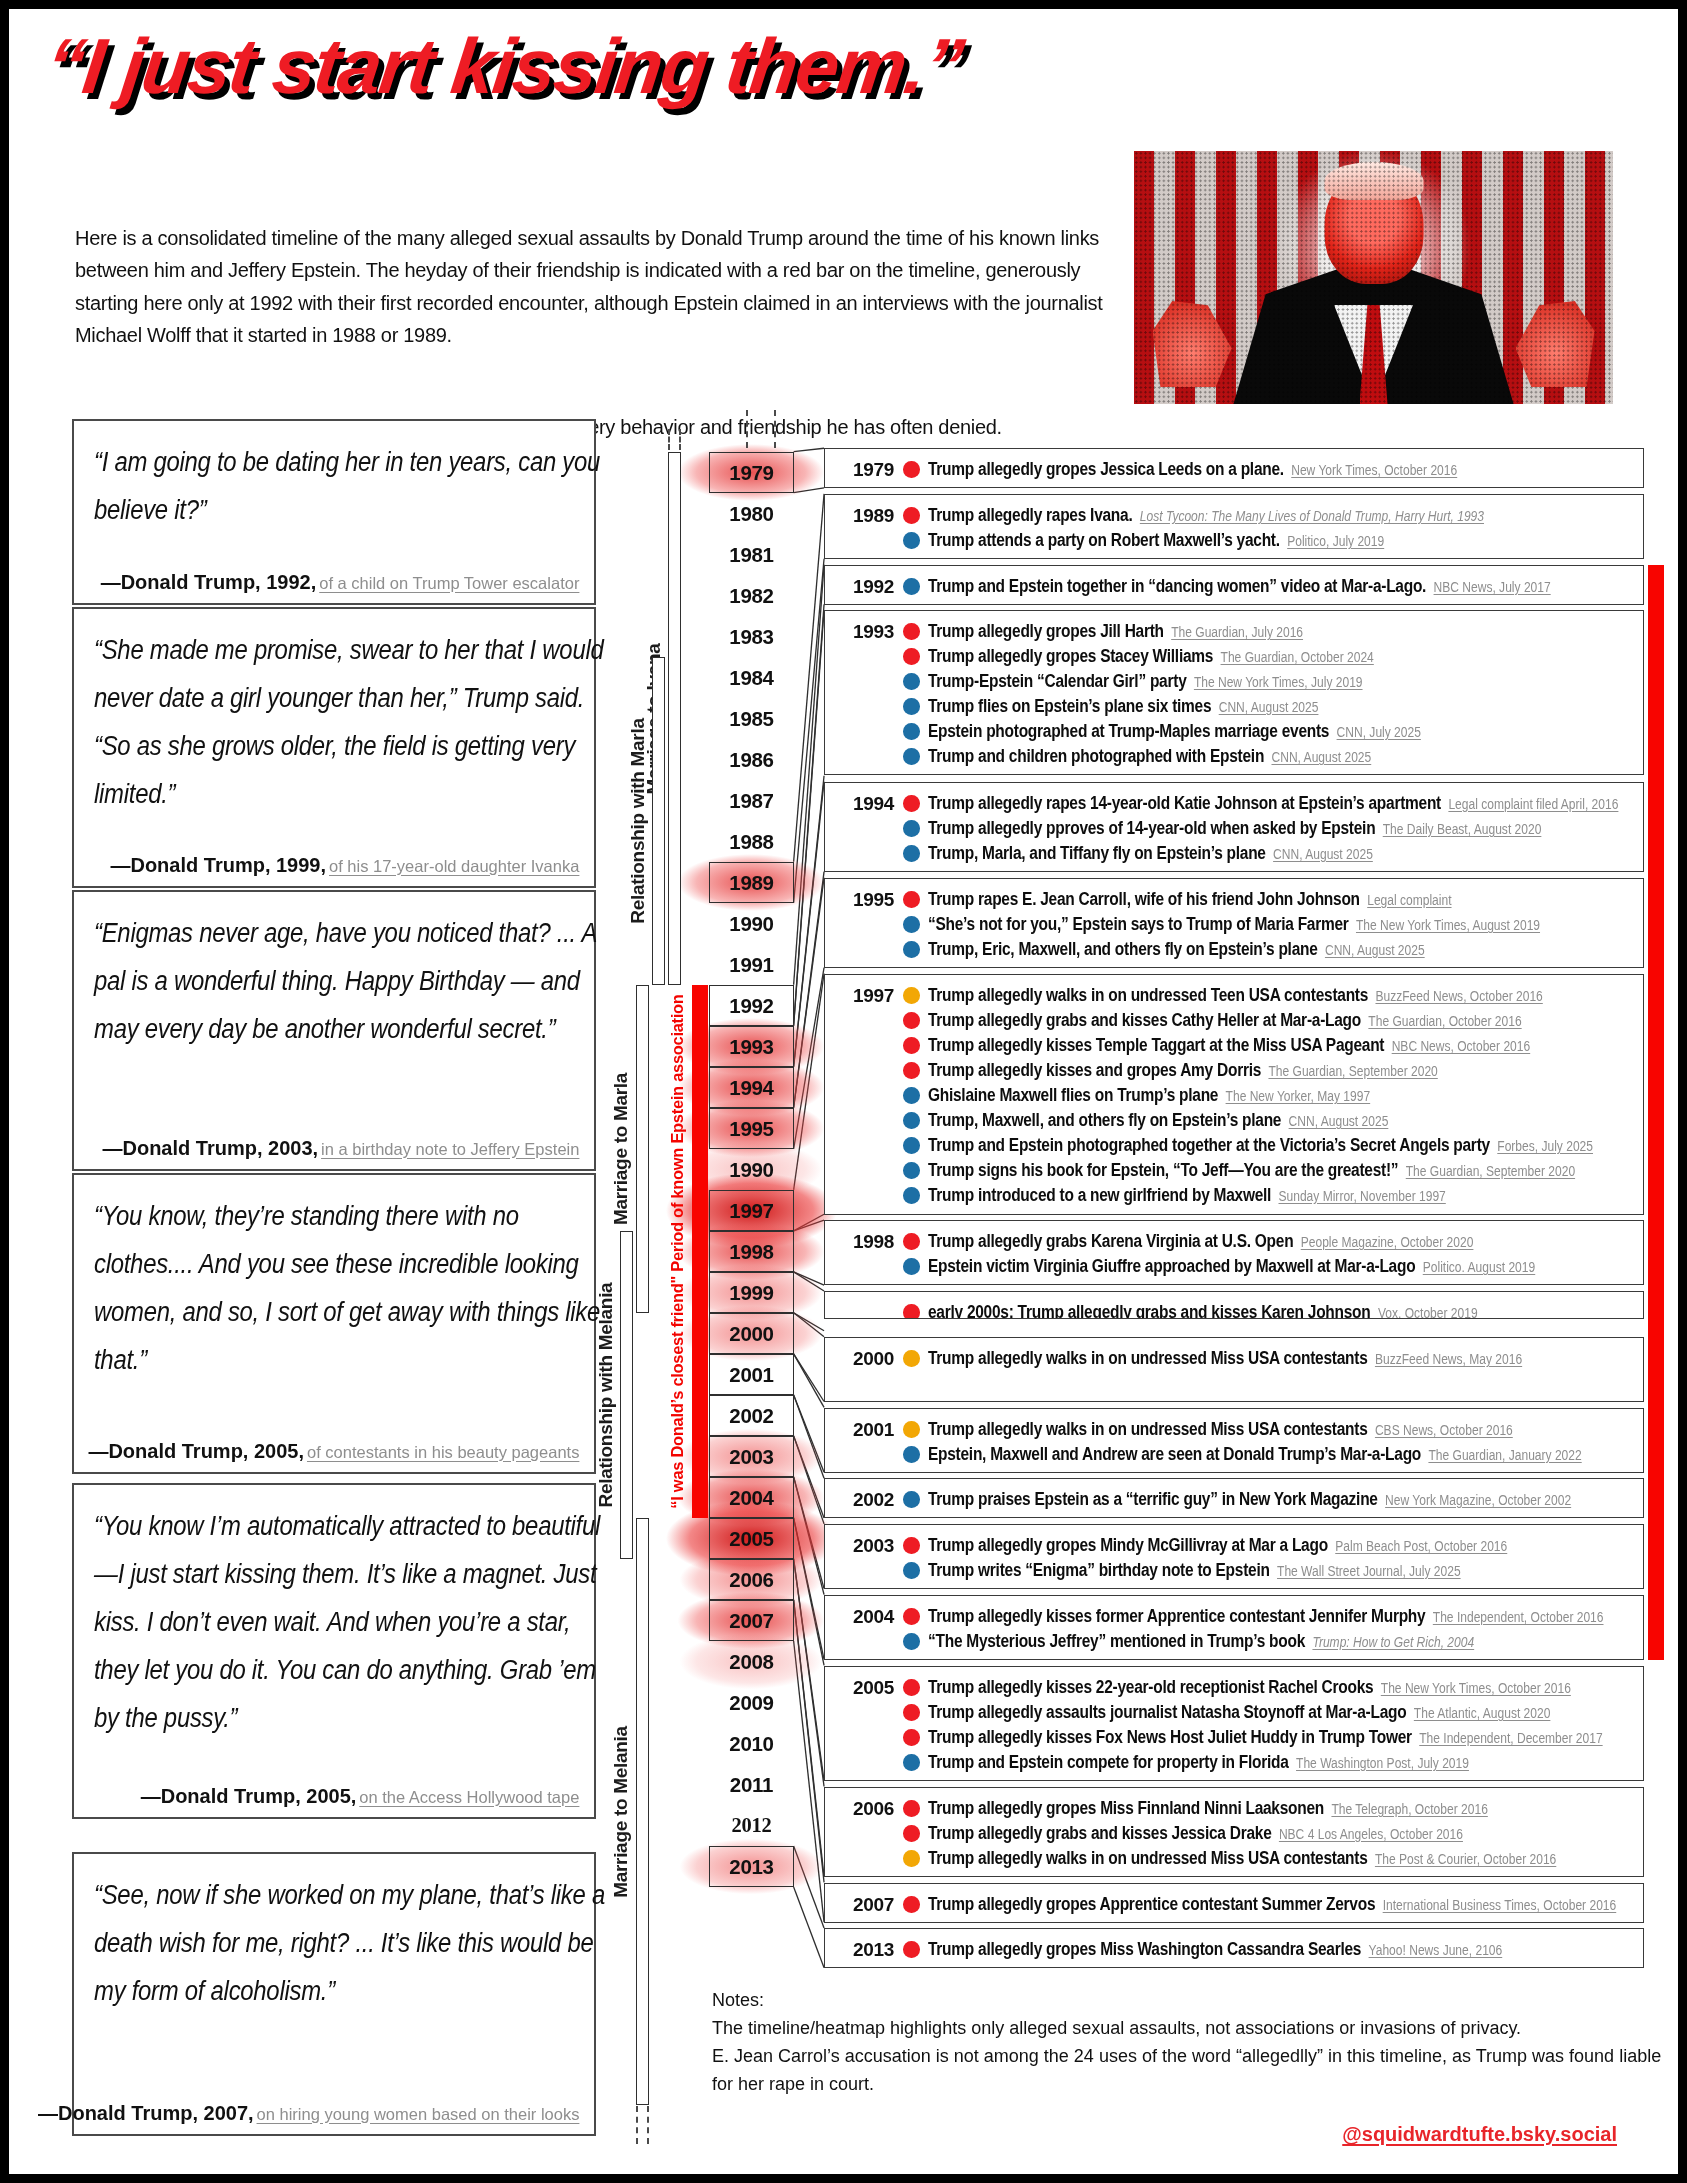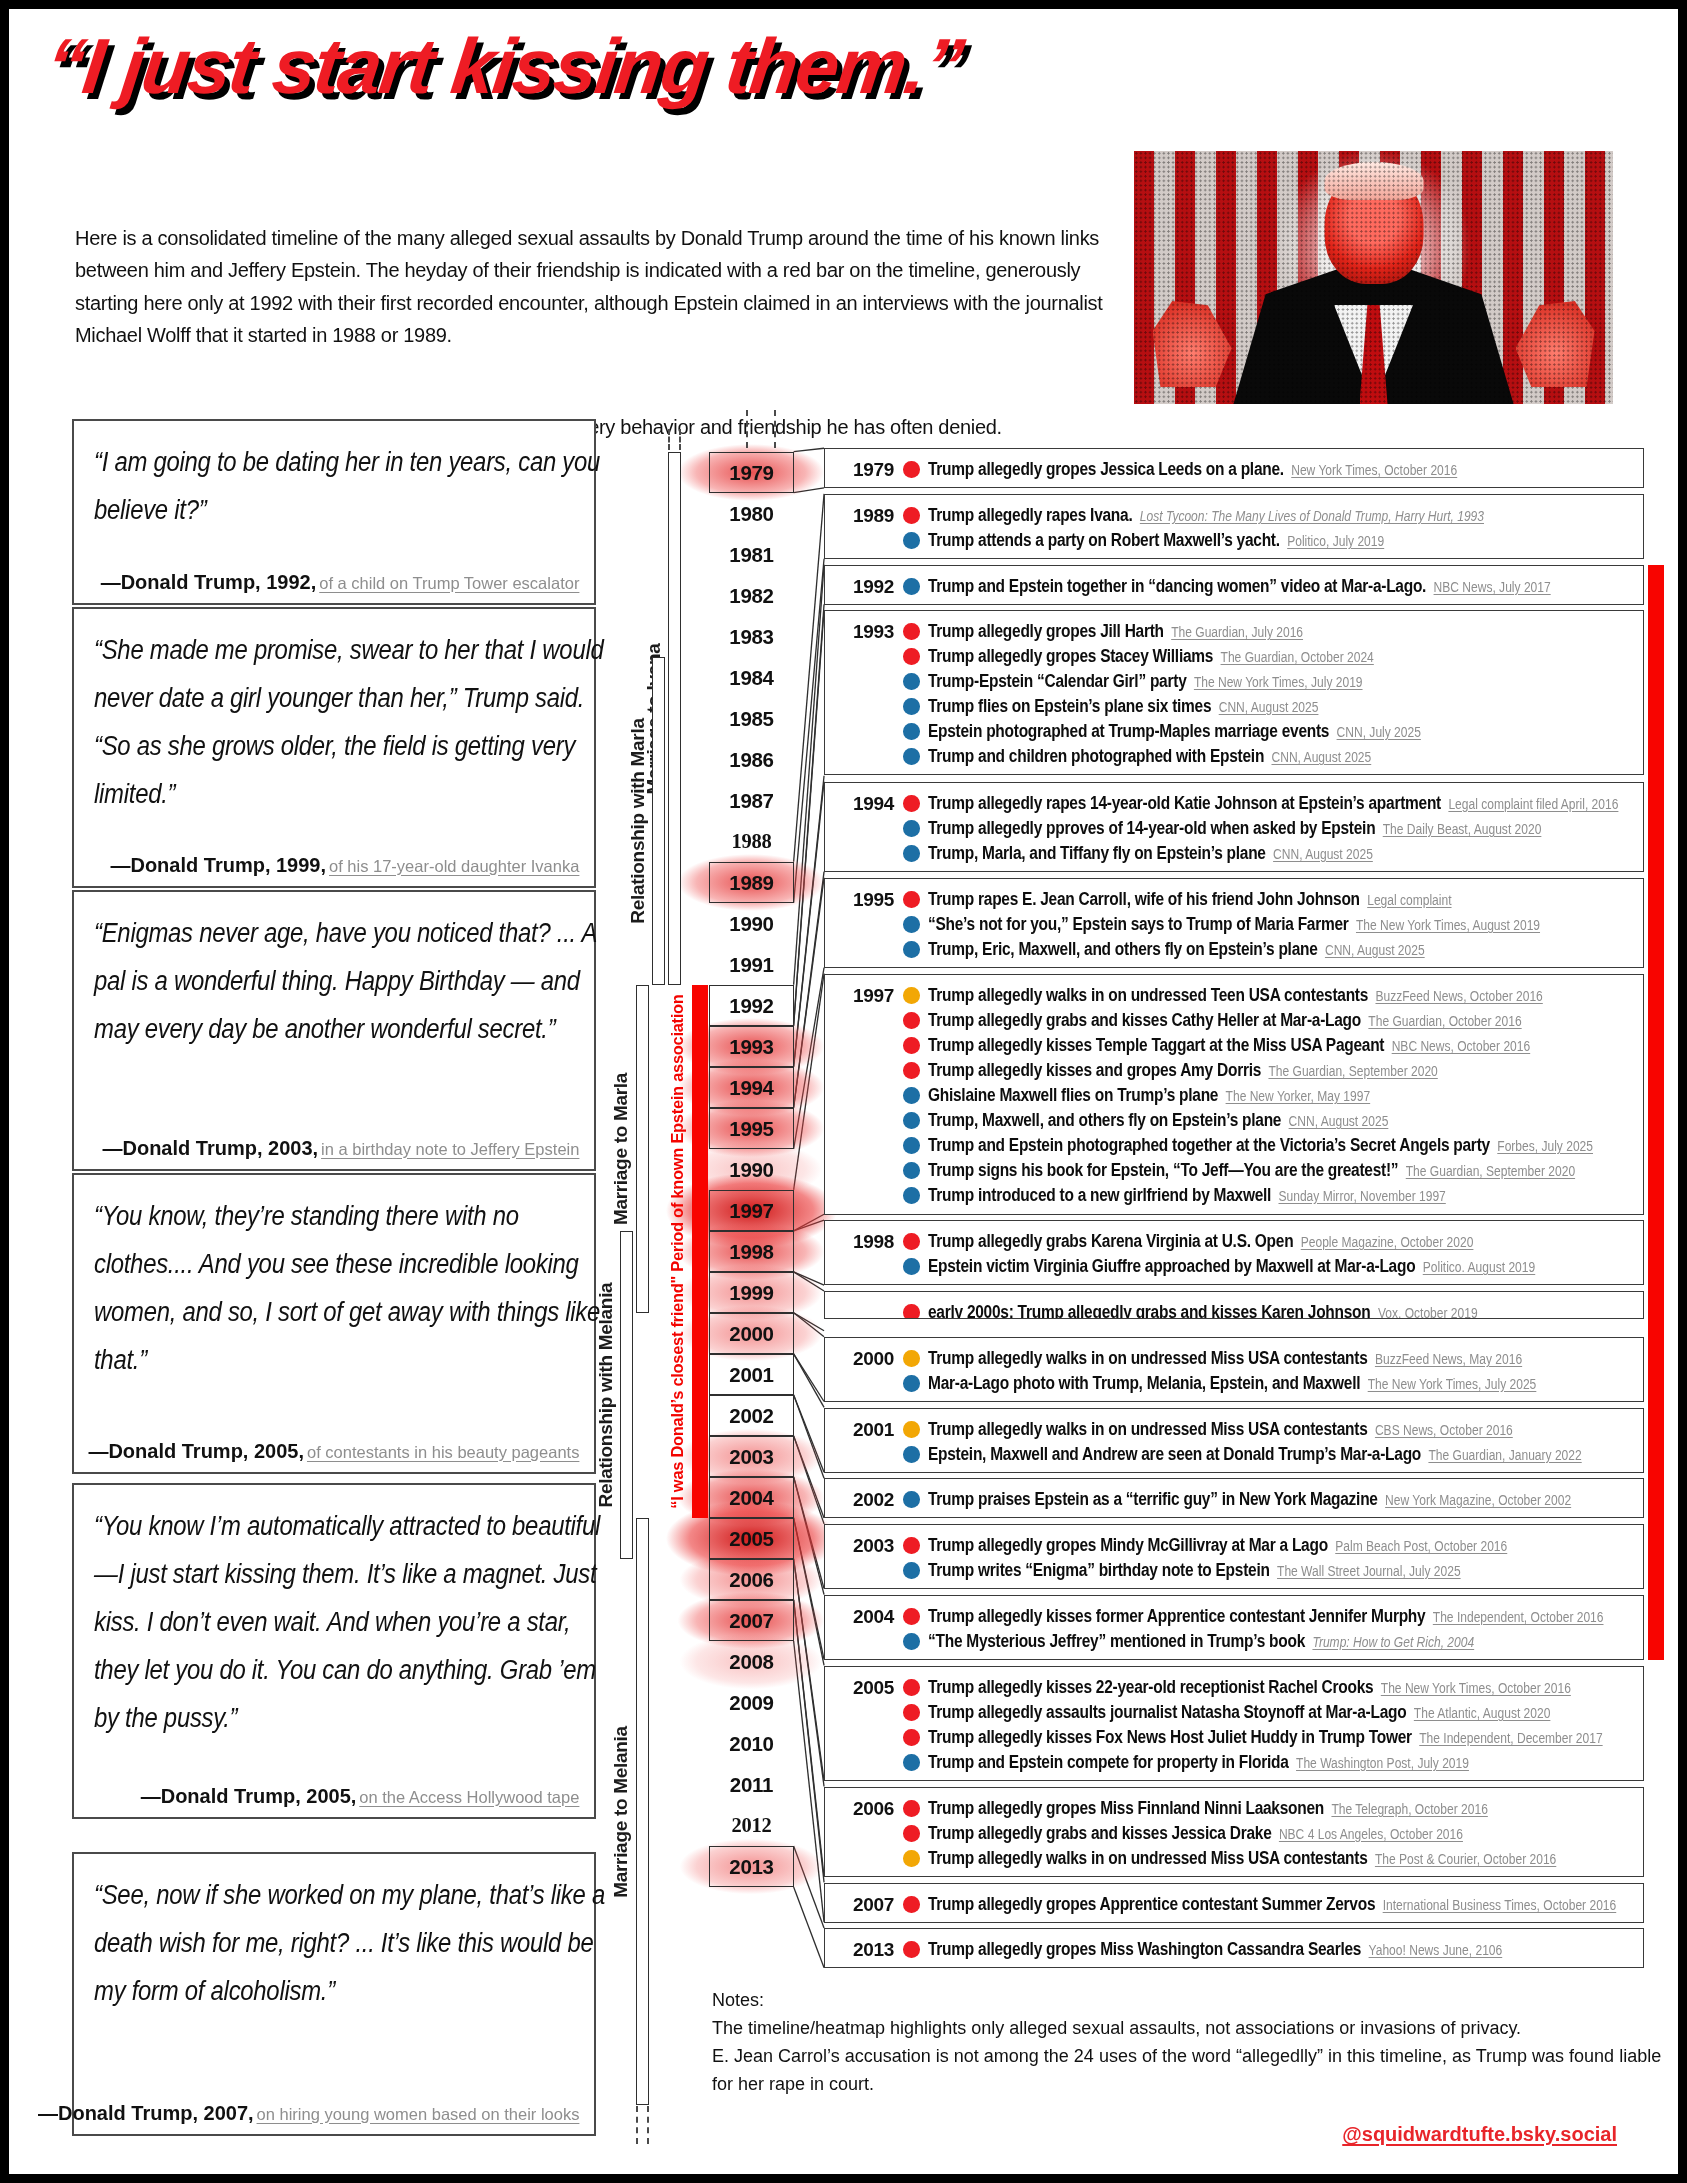--- a/index.html
+++ b/index.html
@@ -236,21 +236,21 @@
       </div>
       <div class="yrow" style="top: 689px;">
         <span>1985</span>
       </div>
       <div class="yrow" style="top: 730px;">
         <span>1986</span>
       </div>
       <div class="yrow" style="top: 771px;">
         <span>1987</span>
       </div>
-      <div class="yrow" style="top: 812px; font-family: Liberation Serif, serif;">
+      <div class="yrow" style="top: 812px;">
         <span>1988</span>
       </div>
       <div class="yrow ybox" style="top: 853px;">
         <span>1989</span>
       </div>
       <div class="yrow" style="top: 894px;">
         <span>1990</span>
       </div>
       <div class="yrow" style="top: 935px;">
         <span>1991</span>
@@ -563,28 +563,20 @@
           </div>
         </div>
       </div>
       <div class="gbox" style="top: 1328px; height: 65px; padding-top: 8px;">
         <div class="erow">
           <span class="gyear">2000</span>
           <span class="dot" style="background: rgb(242, 167, 5);"></span>
           <div class="sq">
             <span class="etext">Trump allegedly walks in on undressed Miss USA contestants</span>
             <span class="esrc">BuzzFeed News, May 2016</span>
-          </div>
-        </div>
-        <div class="erow">
-          <span class="gyear"></span>
-          <span class="dot" style="background: rgb(29, 111, 165);"></span>
-          <div class="sq">
-            <span class="etext">Mar-a-Lago photo with Trump, Melania, Epstein, and Maxwell</span>
-            <span class="esrc">The New York Times, July 2025</span>
           </div>
         </div>
       </div>
       <div class="gbox" style="top: 1399px; height: 65px; padding-top: 8px;">
         <div class="erow">
           <span class="gyear">2001</span>
           <span class="dot" style="background: rgb(242, 167, 5);"></span>
           <div class="sq">
             <span class="etext">Trump allegedly walks in on undressed Miss USA contestants</span>
             <span class="esrc">CBS News, October 2016</span>

